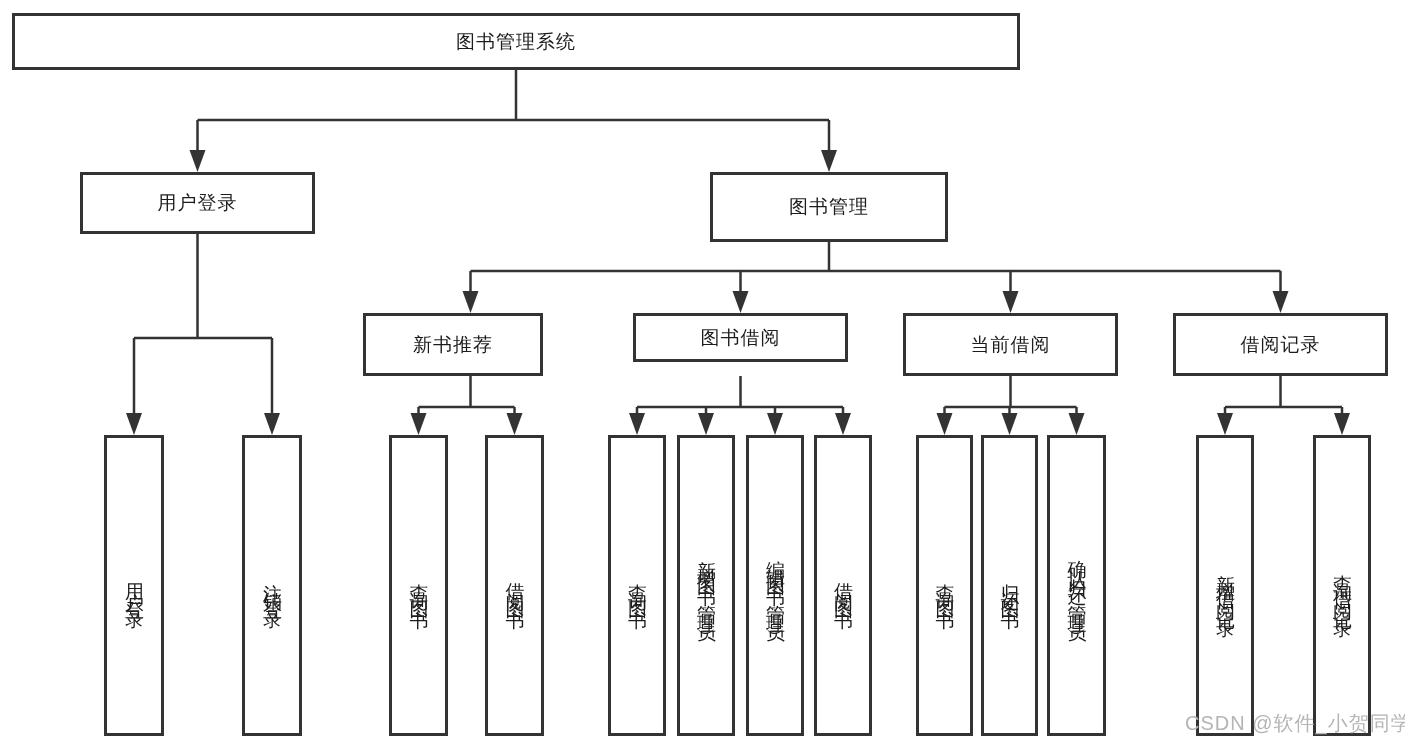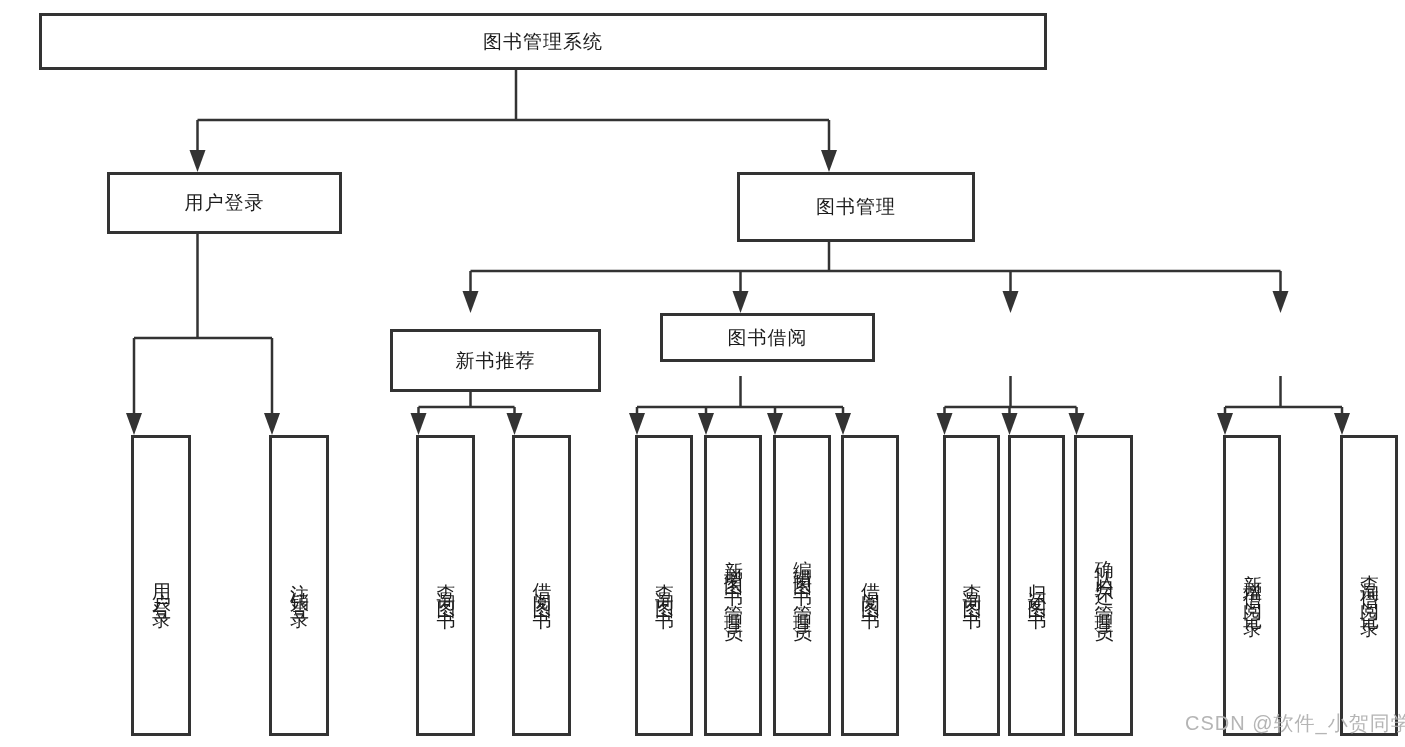--- a/index.html
+++ b/index.html
@@ -25,21 +25,20 @@
   }
   .node {
     position: absolute;
     box-sizing: border-box;
     background: #ffffff;
     border: 3px solid #333333;
     display: flex;
     align-items: center;
     justify-content: center;
     color: #1c1c1c;
-    margin-left: 27px;
   }
   .h-label {
     font-size: 19px;
     letter-spacing: 1px;
     white-space: nowrap;
   }
   .v-label {
     writing-mode: vertical-rl;
     text-orientation: mixed;
     font-size: 19px;
@@ -150,26 +149,32 @@
     <span class="h-label">图书管理系统</span>
   </div>
 
   <div class="node" style="left:80px;top:172px;width:235px;height:62px">
     <span class="h-label">用户登录</span>
   </div>
   <div class="node" style="left:710px;top:172px;width:238px;height:70px">
     <span class="h-label">图书管理</span>
   </div>
 
-  <div class="node" style="left:363px;top:329px;width:211px;height:63px">
+  <div class="node" style="left:363px;top:313px;width:180px;height:63px">
     <span class="h-label">新书推荐</span>
   </div>
   <div class="node" style="left:633px;top:313px;width:215px;height:49px">
     <span class="h-label">图书借阅</span>
   </div>
+  <div class="node" style="left:903px;top:313px;width:215px;height:63px">
+    <span class="h-label">当前借阅</span>
+  </div>
+  <div class="node" style="left:1173px;top:313px;width:215px;height:63px">
+    <span class="h-label">借阅记录</span>
+  </div>
 
   <div class="node" style="left:104px;top:435px;width:60px;height:301px">
     <span class="v-label">用户登录</span>
   </div>
   <div class="node" style="left:242px;top:435px;width:60px;height:301px">
     <span class="v-label">注销登录</span>
   </div>
 
   <div class="node" style="left:389px;top:435px;width:59px;height:301px">
     <span class="v-label">查询图书</span>

